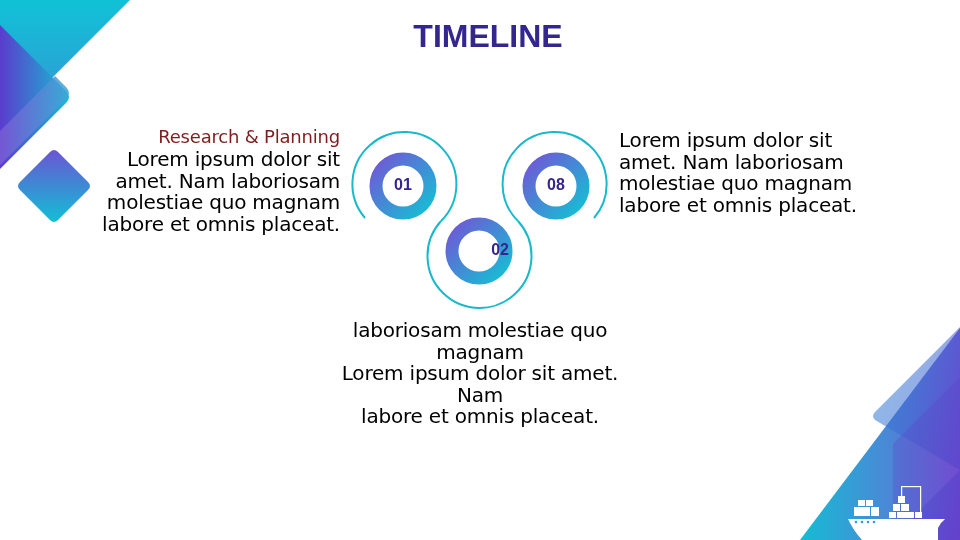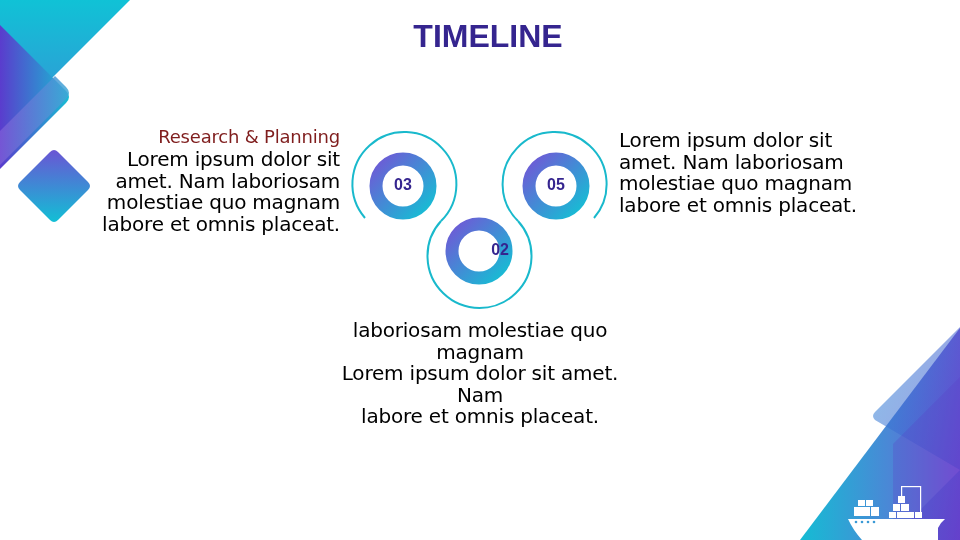--- a/index.html
+++ b/index.html
@@ -116,23 +116,23 @@
     <rect x="893" y="504" width="7" height="7"></rect>
     <rect x="901" y="504" width="8" height="7"></rect>
     <rect x="889" y="512" width="7" height="6"></rect>
     <rect x="897" y="512" width="17" height="6"></rect>
     <rect x="915" y="512" width="7" height="6"></rect>
   </g>
 </svg>
 
 <div class="title">TIMELINE</div>
 
-<div class="step-label" style="left:373px; top:176px;">03</div>
+<div class="step-label" style="left:373px; top:176px;">01</div>
 <div class="step-label" style="left:449px; top:241px;text-align:right;">02</div>
-<div class="step-label" style="left:526px; top:176px;">05</div>
+<div class="step-label" style="left:526px; top:176px;">08</div>
 
 <div class="block-left">
   <div class="heading">Research &amp; Planning</div>
   <div class="body-text">
     <div>Lorem ipsum dolor sit</div>
     <div>amet. Nam laboriosam</div>
     <div>molestiae quo magnam</div>
     <div>labore et omnis placeat.</div>
   </div>
 </div>

